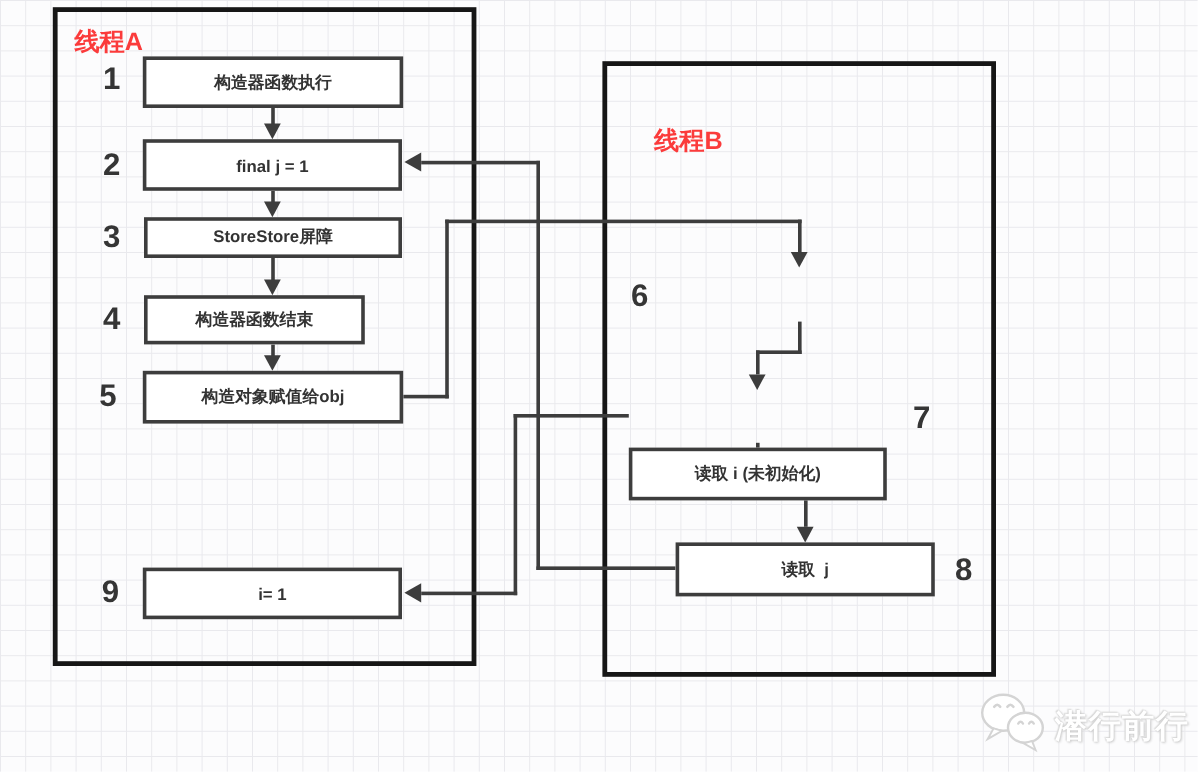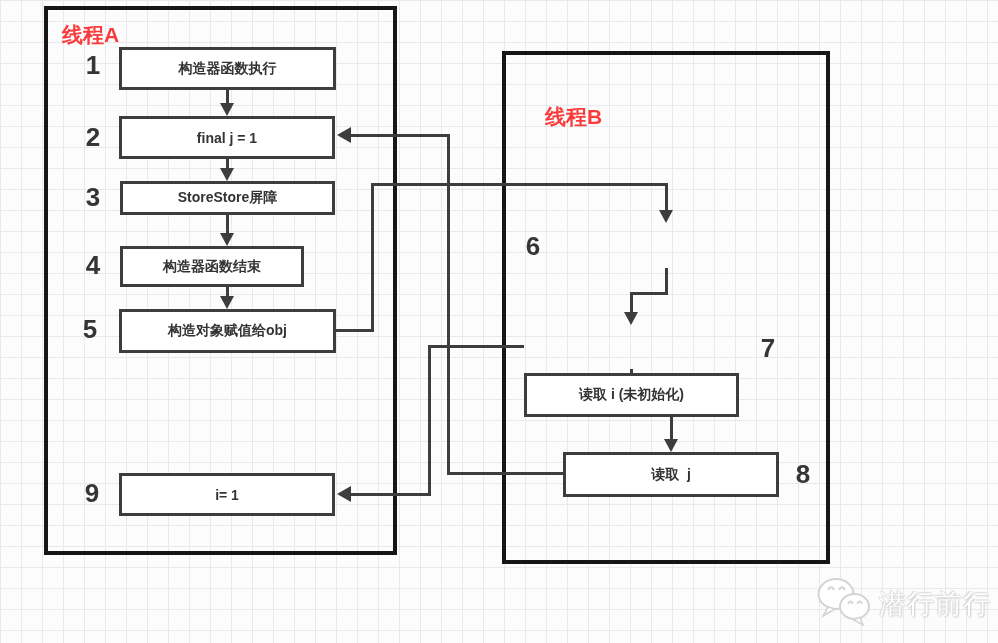--- a/index.html
+++ b/index.html
@@ -20,21 +20,21 @@
     font-weight:bold;font-size:14px;color:#333;white-space:pre;z-index:3;
   }
   .num{position:absolute;font-size:26px;font-weight:bold;color:#353535;width:30px;text-align:center;z-index:3;}
   .h-line,.v-line{position:absolute;background:#3d3d3d;z-index:2;}
   .h-line{height:3px;}
   .v-line{width:3px;}
   .arrow-down{position:absolute;width:0;height:0;border-left:7px solid transparent;border-right:7px solid transparent;border-top:13px solid #3d3d3d;z-index:2;}
   .arrow-left{position:absolute;width:0;height:0;border-top:8px solid transparent;border-bottom:8px solid transparent;border-right:14px solid #3d3d3d;z-index:2;}
   .watermark{position:absolute;left:814px;top:576px;display:flex;align-items:center;gap:5px;z-index:4;}
   .wm-text{
-    font-size:27px;font-weight:normal;color:#ffffff;white-space:pre;letter-spacing:1px;
+    font-size:27px;font-weight:bold;color:#ffffff;white-space:pre;letter-spacing:1px;
     text-shadow:0 0 1px #c4c4c4, 1px 1px 2px #cfcfcf, -1px -1px 1px #dedede;
   }
 </style>
 </head>
 <body>
 
 <div id="canvas">
 
   <div class="container-box" style="left:44px;top:6px;width:353px;height:549px;"></div>
   <div class="container-box" style="left:502px;top:51px;width:328px;height:513px;"></div>

